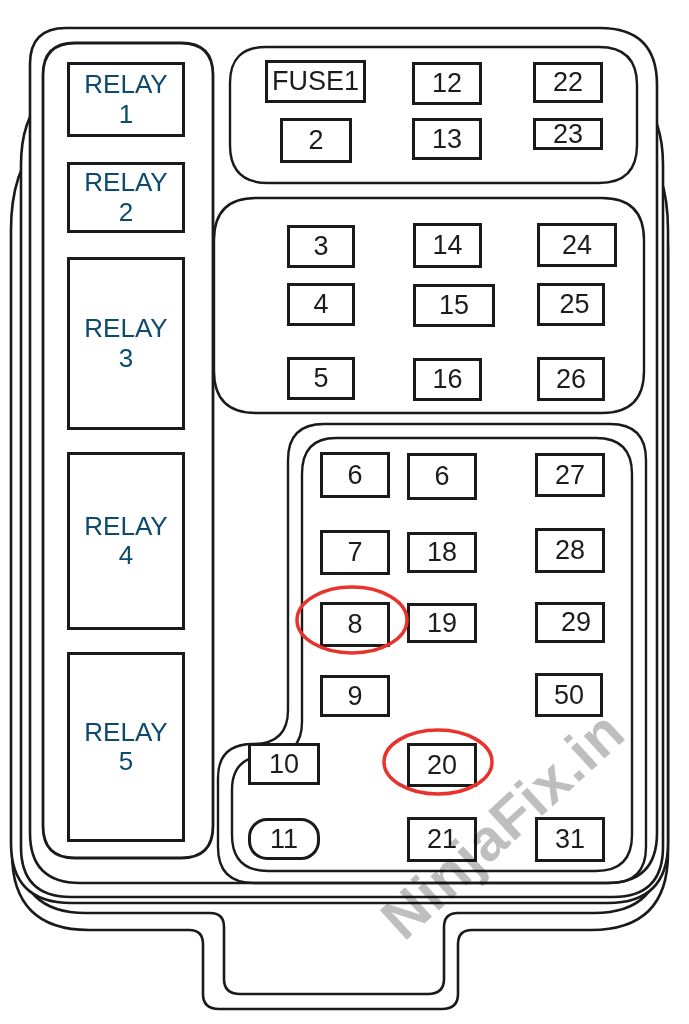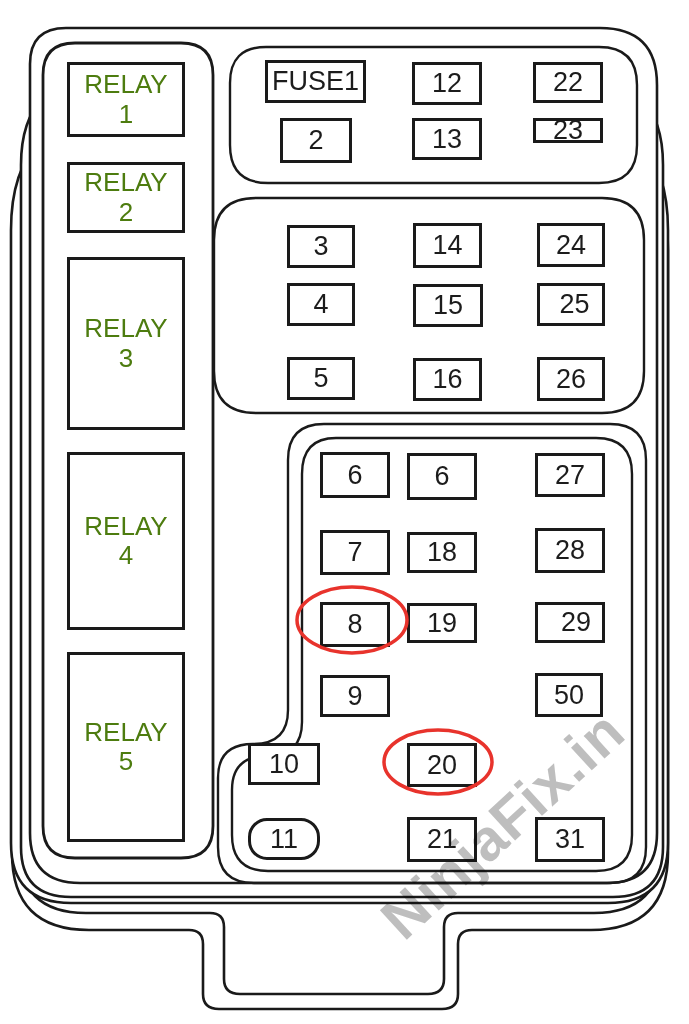--- a/index.html
+++ b/index.html
@@ -6,21 +6,21 @@
   .stage{
     position:relative;width:689px;height:1024px;background:#ffffff;overflow:hidden;
     font-family:"Liberation Sans","DejaVu Sans",sans-serif;
     --line:#1a1a1a;
   }
   .outline-svg{position:absolute;left:0;top:0;z-index:1;}
   .overlay-svg{position:absolute;left:0;top:0;z-index:20;pointer-events:none;}
   .relay-box{
     position:absolute;box-sizing:border-box;border:3px solid var(--line);background:#fff;
     display:flex;flex-direction:column;align-items:center;justify-content:center;
-    font-size:26px;line-height:1.12;color:#4d7c0f;z-index:10;text-align:center;
+    font-size:26px;line-height:1.12;color:#0c4a6e;z-index:10;text-align:center;
   }
   .fuse-box{
     position:absolute;box-sizing:border-box;border:3px solid var(--line);background:#fff;
     display:flex;align-items:center;justify-content:center;
     font-size:27px;color:#1c1c1c;z-index:10;
   }
   .watermark{
     position:absolute;left:302px;top:791px;width:400px;height:66px;z-index:30;
     display:flex;align-items:center;justify-content:center;
     transform:rotate(-42.5deg);
@@ -83,29 +83,29 @@
   <div class="relay-box" style="left:67px;top:652px;width:118px;height:190px;">
     <span>RELAY</span>
     <span>5</span>
   </div>
 
   <div class="fuse-box" style="left:265px;top:60px;width:101px;height:43px;">FUSE1</div>
   <div class="fuse-box" style="left:280px;top:118px;width:72px;height:45px;">2</div>
   <div class="fuse-box" style="left:412px;top:62px;width:70px;height:43px;">12</div>
   <div class="fuse-box" style="left:412px;top:118px;width:70px;height:42px;">13</div>
   <div class="fuse-box" style="left:533px;top:62px;width:70px;height:41px;">22</div>
-  <div class="fuse-box" style="left:533px;top:118px;width:70px;height:25px;">23</div>
+  <div class="fuse-box" style="left:533px;top:118px;width:70px;height:32px;">23</div>
 
   <div class="fuse-box" style="left:287px;top:225px;width:68px;height:43px;">3</div>
   <div class="fuse-box" style="left:287px;top:283px;width:68px;height:43px;">4</div>
   <div class="fuse-box" style="left:287px;top:357px;width:68px;height:43px;">5</div>
   <div class="fuse-box" style="left:413px;top:223px;width:69px;height:45px;">14</div>
-  <div class="fuse-box" style="left:413px;top:284px;width:70px;height:43px;">15</div>
+  <div class="fuse-box" style="left:413px;top:284px;width:82px;height:43px;">15</div>
   <div class="fuse-box" style="left:413px;top:358px;width:69px;height:43px;">16</div>
-  <div class="fuse-box" style="left:537px;top:223px;width:68px;height:44px;">24</div>
+  <div class="fuse-box" style="left:537px;top:223px;width:80px;height:44px;">24</div>
   <div class="fuse-box" style="left:537px;top:283px;width:68px;height:43px;padding-left:7px;">25</div>
   <div class="fuse-box" style="left:537px;top:357px;width:68px;height:44px;">26</div>
 
   <div class="fuse-box" style="left:320px;top:452px;width:70px;height:46px;">6</div>
   <div class="fuse-box" style="left:320px;top:530px;width:70px;height:45px;">7</div>
   <div class="fuse-box" style="left:320px;top:602px;width:70px;height:45px;">8</div>
   <div class="fuse-box" style="left:320px;top:675px;width:70px;height:42px;">9</div>
   <div class="fuse-box" style="left:407px;top:453px;width:70px;height:47px;">6</div>
   <div class="fuse-box" style="left:407px;top:532px;width:70px;height:41px;">18</div>
   <div class="fuse-box" style="left:407px;top:603px;width:70px;height:40px;">19</div>

